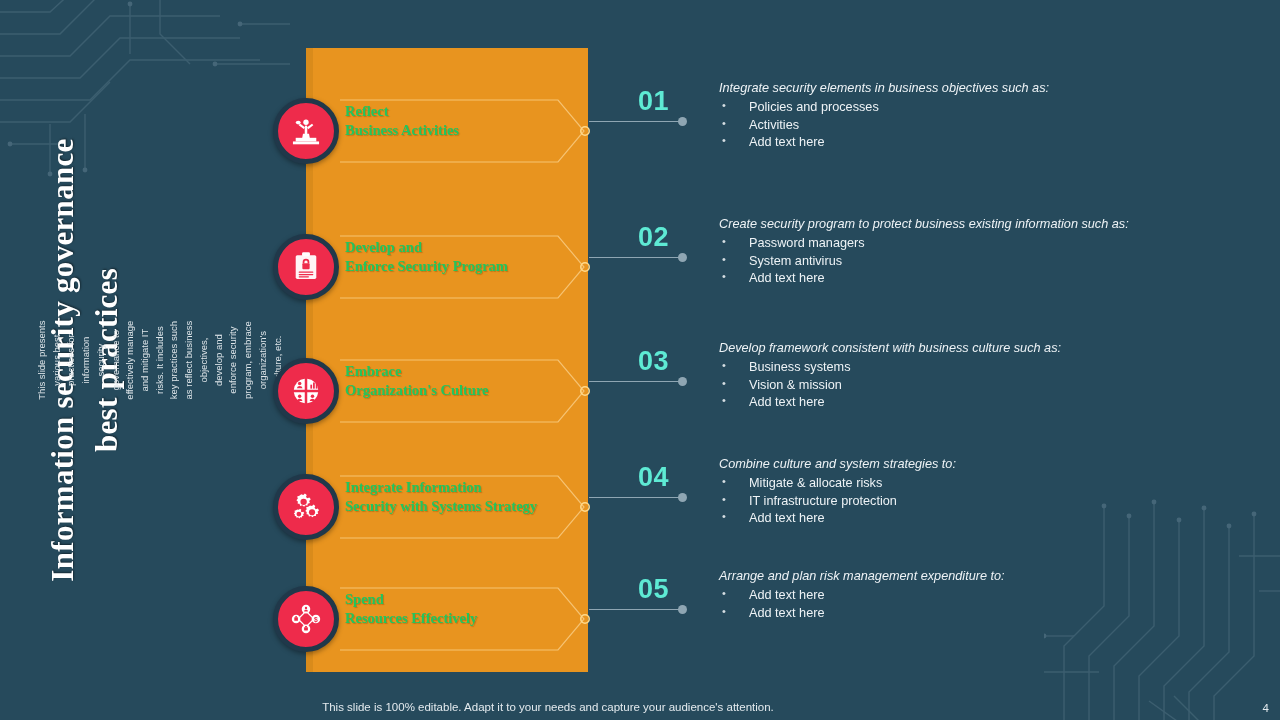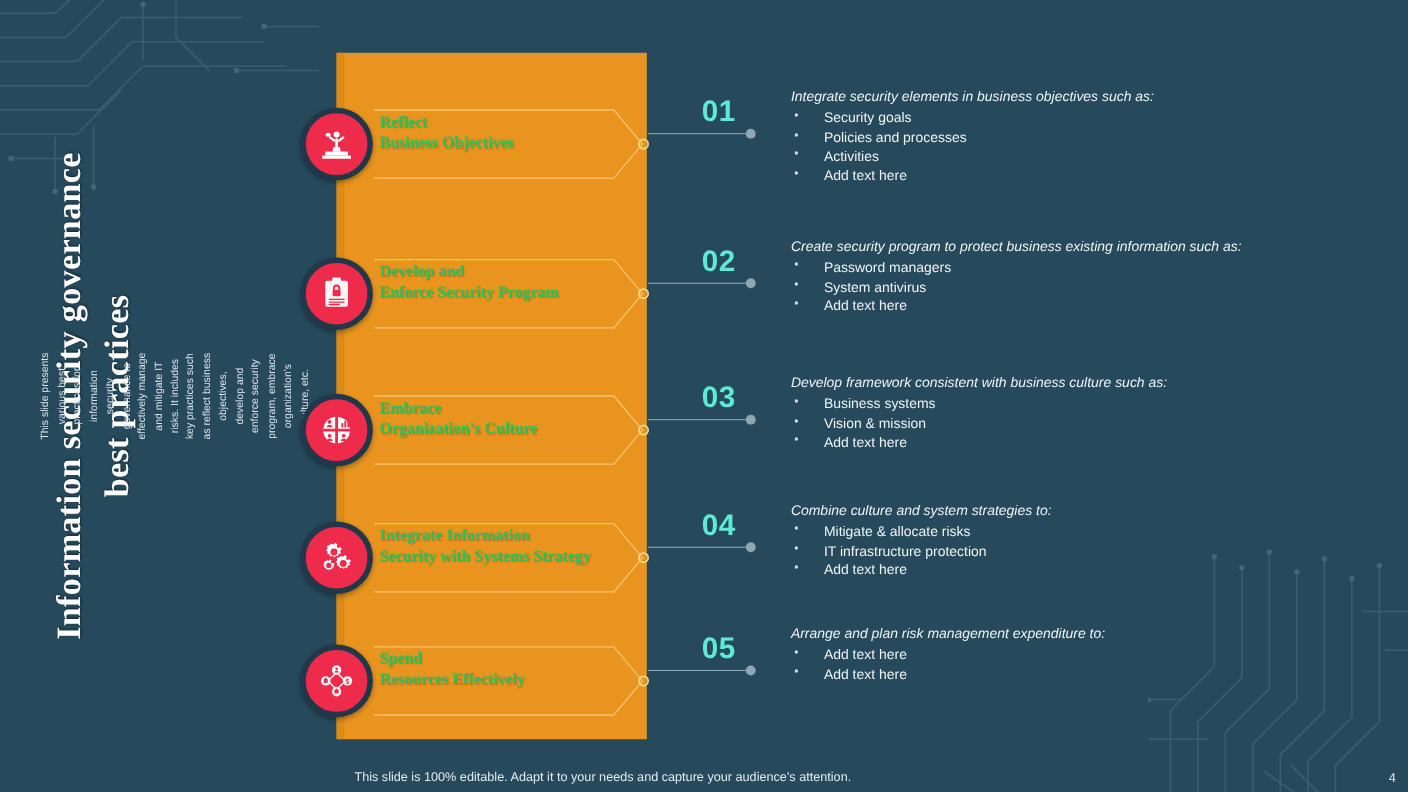--- a/index.html
+++ b/index.html
@@ -261,33 +261,32 @@
           <path d="M25.4 19.4 L31.6 14.8 l1.6 2 l-6.4 5z"></path>
           <ellipse cx="14.2" cy="13.4" rx="3.1" ry="2.3"></ellipse>
           <path d="M20.2 27.4 h7.6 l1 5.4 h-9.6z"></path>
           <rect x="11" y="32.6" width="26" height="4.6"></rect>
           <rect x="7.5" y="37.2" width="33" height="3.6"></rect>
         </g>
       </svg>
     </div>
     <div class="row-head">
       <span class="lineA">Reflect</span>
-      <span class="lineB">Business Objectives</span>
+      <span class="lineB">Business Activities</span>
     </div>
     <svg class="chev" viewBox="0 0 250 78">
       <path d="M0 8 H218 L244 39 L218 70 H0" fill="none" stroke="#f6c373" stroke-width="1.2"></path>
       <circle cx="245" cy="39" r="4.2" fill="none" stroke="#ffd98a" stroke-width="1.6"></circle>
     </svg>
     <div class="num">01</div>
     <div class="conn-line"></div>
     <div class="conn-dot"></div>
     <div class="rtext">
       <div class="lead">Integrate  security elements in business objectives such as:</div>
       <ul>
-        <li>Security goals</li>
         <li>Policies and processes</li>
         <li>Activities</li>
         <li>Add text here</li>
       </ul>
     </div>
   </div>
 
   <div class="row" data-row="1">
     <div class="badge">
       <svg viewBox="0 0 48 48">

